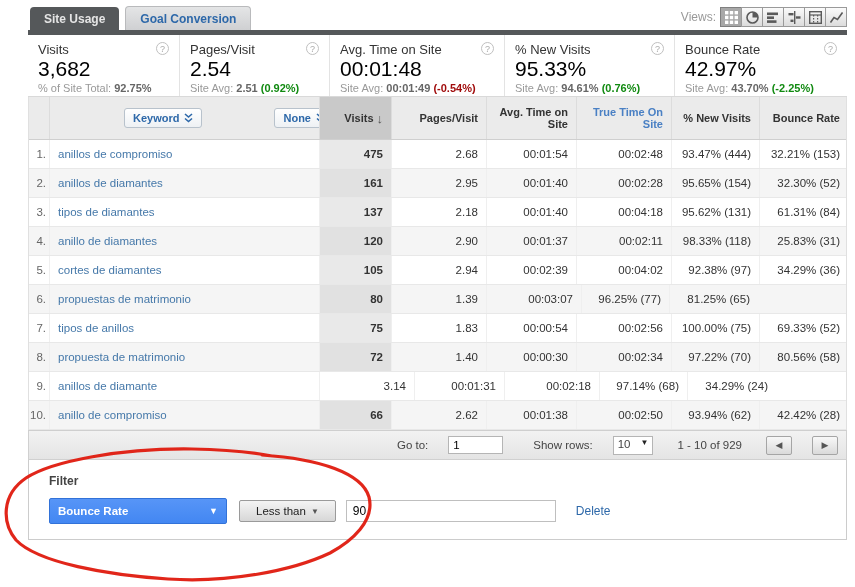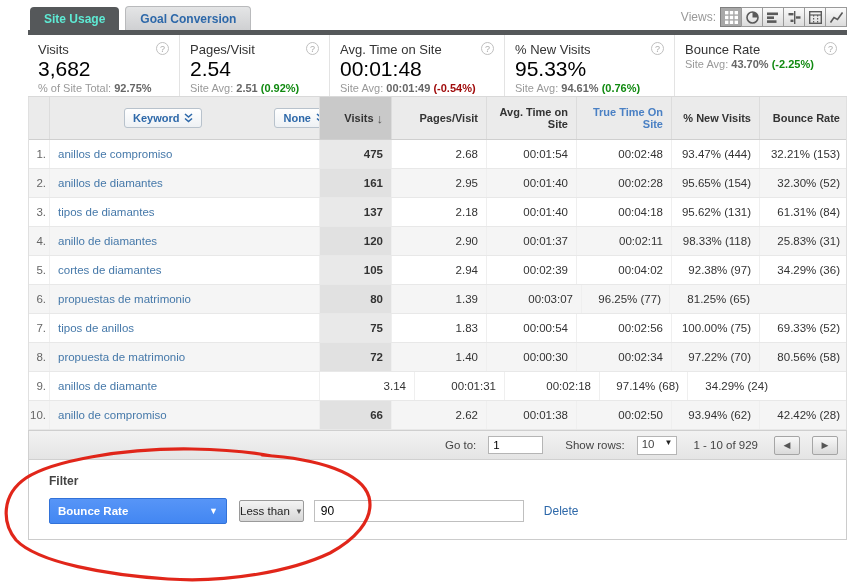--- a/index.html
+++ b/index.html
@@ -12,21 +12,21 @@
     color: #333;
   }
   .content { position: absolute; left: 28px; top: 4px; width: 819px; }
 
   
   .tabstrip { display: flex; align-items: flex-end; height: 26px; position: relative; }
   .tab {
     padding: 5px 14px 4px; font-size: 12px; font-weight: bold;
     border-radius: 4px 4px 0 0; margin-right: 6px; cursor: pointer;
   }
-  .tab.active { background: #55585a; color: #5eead4; margin-left: 2px; }
+  .tab.active { background: #55585a; color: #e5e5e5; margin-left: 2px; }
   .tab.inactive {
     background: linear-gradient(#e4e5e6, #cfd0d2);
     border: 1px solid #b9babc; border-bottom: none; color: #2d68a9;
   }
   .views { position: absolute; right: 0; bottom: 3px; display: flex; align-items: center; }
   .views-label { font-size: 12px; color: #999; margin-right: 5px; }
   .vbtn {
     width: 22px; height: 20px; border: 1px solid #9a9a9a;
     background: linear-gradient(#fbfbfb, #dcdcdc);
     display: flex; align-items: center; justify-content: center; cursor: pointer;
@@ -86,21 +86,21 @@
   .trow.alt { background: #f5f5f5; }
   .td { font-size: 11.5px; display: flex; align-items: center; justify-content: flex-end;
         padding: 0 8px; border-left: 1px solid #efefef; color: #333; }
   .td.c-rank { color: #666; border-left: none; padding-right: 3px; }
   .td.c-kw { justify-content: flex-start; color: #4578a9; cursor: pointer; }
   .td.c-visits { background: #e9e9e9; font-weight: bold; }
   .trow.alt .td.c-visits { background: #e1e1e1; }
 
   
   .tfoot {
-    display: flex; align-items: center; justify-content: flex-end; gap: 12px;
+    display: flex; align-items: center; justify-content: flex-end; gap: 20px;
     background: linear-gradient(#f2f2f2, #e4e4e4);
     border: 1px solid #d0d0d0; border-top: 1px solid #cfcfcf;
     height: 28px; padding: 14px 8px; font-size: 11.5px; color: #444;
   }
   .goto-input { width: 55px; height: 18px; border: 1px solid #b5b5b5; font-size: 11.5px; padding: 0 4px; }
   .rows-select {
     height: 19px; border: 1px solid #b5b5b5; background: #fff;
     font-size: 11.5px; padding: 1px 4px; display: inline-flex; gap: 10px; cursor: pointer;
   }
   .rows-select .car { font-size: 8px; color: #222; }
@@ -118,21 +118,21 @@
   }
   .filter-title { font-size: 12px; font-weight: bold; color: #444; margin-bottom: 10px; }
   .filter-row { display: flex; align-items: center; }
   .blue-select {
     width: 178px; height: 26px; background: linear-gradient(#5795f7, #4387f2);
     border: 1px solid #3272d8; border-radius: 2px; color: #fff; font-size: 11.5px; font-weight: bold;
     display: flex; align-items: center; justify-content: space-between; padding: 0 8px; cursor: pointer;
   }
   .blue-select .car { font-size: 9px; }
   .gray-btn {
-    margin-left: 12px; height: 22px; padding: 0 0;
+    margin-left: 12px; height: 22px; padding: 0 16px;
     background: linear-gradient(#f4f4f4, #d7d7d7); border: 1px solid #9a9a9a; border-radius: 2px;
     font-size: 11.5px; color: #222; display: inline-flex; align-items: center; gap: 5px; cursor: pointer;
   }
   .gray-btn .car { font-size: 8px; color: #555; }
   .filter-input { margin-left: 10px; width: 210px; height: 22px; border: 1px solid #bfbfbf; font-size: 12px; padding: 0 6px; }
   .delete-link { margin-left: 20px; font-size: 12px; color: #2d68a9; text-decoration: none; cursor: pointer; }
 
   .red-circle { position: absolute; left: 0; top: 443px; pointer-events: none; z-index: 10; }
 </style>
 </head>
@@ -235,20 +235,21 @@
           <span class="help">?</span>
         </div>
       <div class="m-value">95.33%</div>
       <div class="m-sub"><span>Site Avg:</span> <b>94.61%</b> <span class="delta green">(0.76%)</span></div>
     </div>
     <div class="metric w5">
       <div class="m-head">
           <span class="m-title">Bounce Rate</span>
           <span class="help">?</span>
         </div>
+      <div class="m-value">42.97%</div>
       <div class="m-sub"><span>Site Avg:</span> <b>43.70%</b> <span class="delta green">(-2.25%)</span></div>
     </div>
   </div>
 
   <div class="table">
     <div class="thead">
       <div class="th c-rank"></div>
       <div class="th c-kw">
         <div class="kwbtns">
           <span class="hbtn b1">

